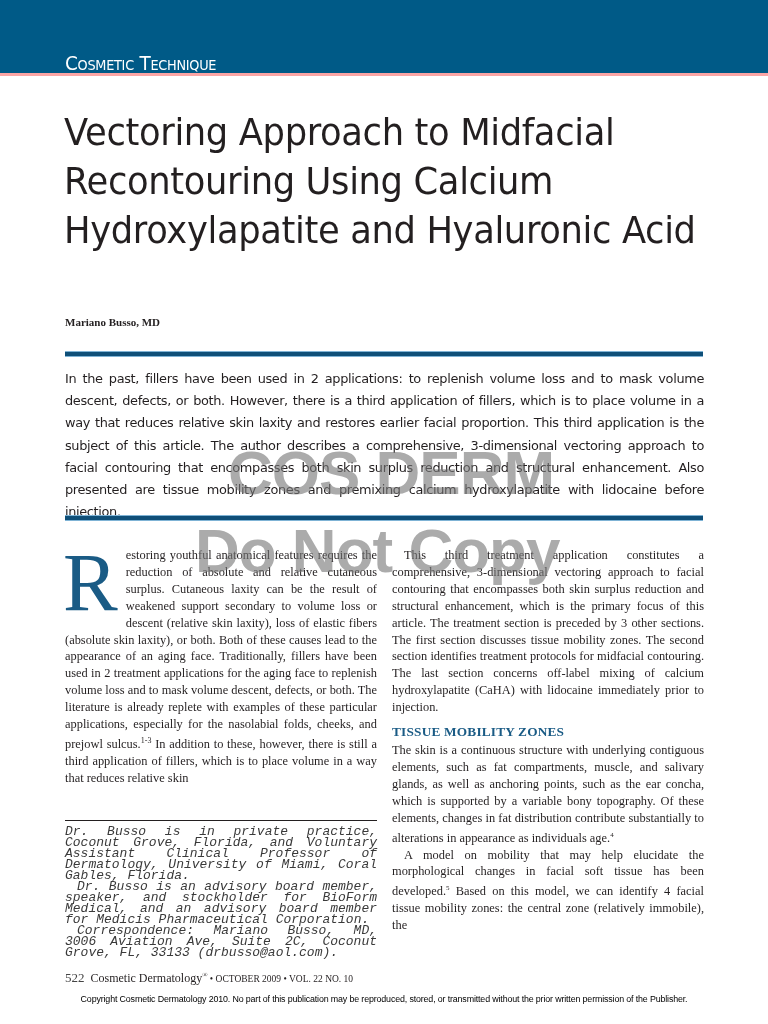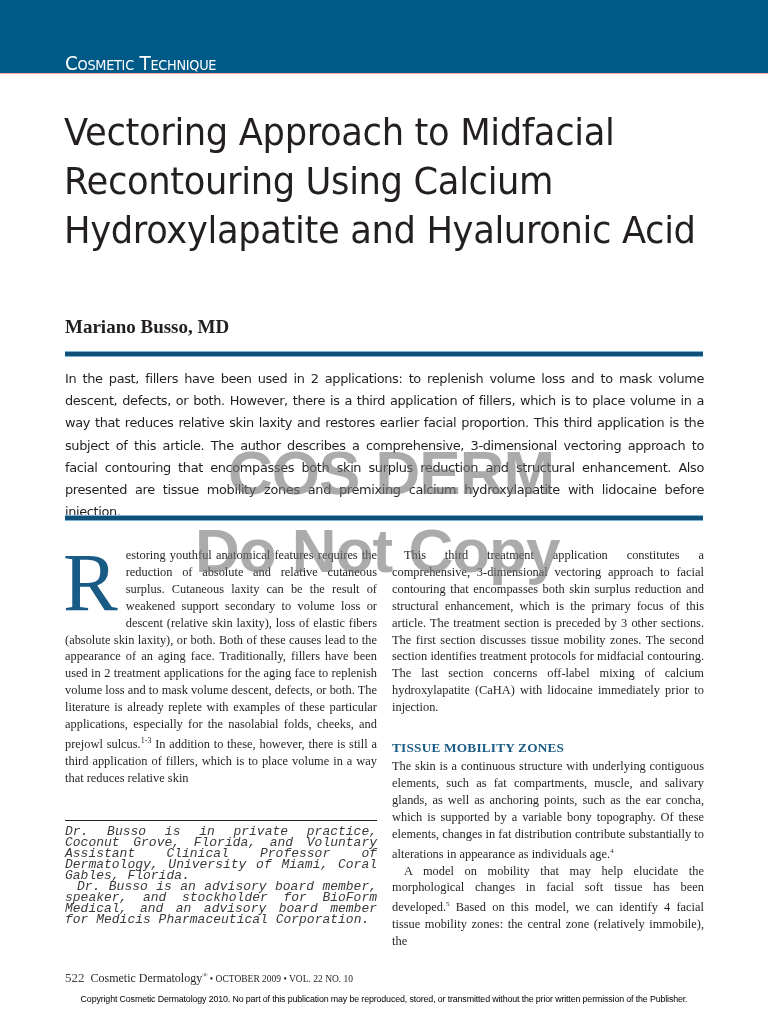--- a/index.html
+++ b/index.html
@@ -4,37 +4,37 @@
   <style>
     html, body { margin: 0; padding: 0; }
     body {
       width: 768px; height: 1024px; position: relative; overflow: hidden;
       background: #ffffff; color: #231f20;
       font-family: "Liberation Serif", serif;
     }
     .banner {
       position: absolute; left: 0; top: 0; width: 768px; height: 73px;
       background: #005a87;
-      border-bottom: 1px solid #fca5a5;
+      border-bottom: 3px solid #fca5a5;
     }
     .section-label {
       position: absolute; left: 65px; top: 52px;
       color: #ffffff; font-family: "DejaVu Sans", sans-serif;
       font-size: 20px; font-variant: small-caps; letter-spacing: -0.3px;
       line-height: 22px; transform: scaleX(0.92); transform-origin: left;
     }
     .title {
       position: absolute; left: 64px; top: 108px; width: 680px;
       font-family: "DejaVu Sans", sans-serif; font-size: 38px; line-height: 49px;
       color: #231f20; letter-spacing: -0.4px; margin: 0; font-weight: normal;
       transform: scaleX(0.93); transform-origin: left;
     }
     .author {
       position: absolute; left: 65px; top: 316px;
-      font-family: "Liberation Serif", serif; font-weight: bold; font-size: 19px;
+      font-family: "Liberation Serif", serif; font-weight: bold; font-size: 11px;
     }
     .rule {
       position: absolute; left: 65px; width: 638px; height: 4px;
       background: #0f4f78; border-top: 1px solid #7fb3d5; border-bottom: 1px solid #7fb3d5;
     }
     .abstract {
       position: absolute; left: 65px; top: 368px; width: 639px;
       font-family: "DejaVu Sans", sans-serif; font-size: 12.9px; line-height: 22.2px;
       text-align: justify; letter-spacing: -0.35px; color: #231f20;
     }
@@ -47,21 +47,21 @@
     .col p.indent { text-indent: 12px; }
     .col-left { left: 65px; top: 547px; width: 312px; }
     .col-right { left: 392px; top: 547px; width: 312px; }
     .dropcap {
       float: left; font-size: 82px; line-height: 64px; color: #1a5b85;
       margin: 4px 8px 0 -2px; font-family: "Liberation Serif", serif;
       height: 66px;
     }
     .section-heading {
       color: #1a5b85; font-weight: bold; font-size: 13.3px;
-      margin: 24px 0 1px 0; letter-spacing: 0.2px;
+      margin: 8px 0 1px 0; letter-spacing: 0.2px;
     }
     .footnote-rule {
       position: absolute; left: 65px; top: 820px; width: 312px; height: 1px; background: #231f20;
     }
     .footnotes {
       position: absolute; left: 65px; top: 826px; width: 312px;
       font-family: Liberation Mono, monospace; font-style: italic;
       font-size: 13px; line-height: 11px; text-align: justify; color: #3a3a3a;
     }
     .footnotes p { margin: 0; }
@@ -110,20 +110,21 @@
   <p class="indent">This third treatment application constitutes a comprehensive, 3-dimensional vectoring approach to facial contouring that encompasses both skin surplus reduction and structural enhancement, which is the primary focus of this article. The treatment section is preceded by 3 other sections. The first section discusses tissue mobility zones. The second section identifies treatment protocols for midfacial contouring. The last section concerns off-label mixing of calcium hydroxylapatite (CaHA) with lidocaine immediately prior to injection.</p>
   <div class="section-heading">TISSUE MOBILITY ZONES</div>
   <p><span>The skin is a continuous structure with underlying contiguous elements, such as fat compartments, muscle, and salivary glands, as well as anchoring points, such as the ear concha, which is supported by a variable bony topography. Of these elements, changes in fat distribution contribute substantially to alterations in appearance as individuals age.</span><sup style="font-size:7px;">4</sup></p>
   <p class="indent"><span>A model on mobility that may help elucidate the morphological changes in facial soft tissue has been developed.</span><sup style="font-size:7px;">5</sup><span> Based on this model, we can identify 4 facial tissue mobility zones: the central zone (relatively immobile), the</span></p>
 </div>
 
 <div class="footnote-rule"></div>
 <div class="footnotes">
   <p>Dr. Busso is in private practice, Coconut Grove, Florida, and Voluntary Assistant Clinical Professor of Dermatology, University of Miami, Coral Gables, Florida.</p>
   <p class="indent">Dr. Busso is an advisory board member, speaker, and stockholder for BioForm Medical, and an advisory board member for Medicis Pharmaceutical Corporation.</p>
+  <p class="indent">Correspondence: Mariano Busso, MD, 3006 Aviation Ave, Suite 2C, Coconut Grove, FL, 33133 (drbusso@aol.com).</p>
 </div>
 
 <div class="folio">
   <span class="pg">522</span><span>Cosmetic Dermatology</span><sup style="font-size:7px;">®</sup><span class="small"> • OCTOBER 2009 • VOL. 22 NO. 10</span>
 </div>
 
 <div class="copyright">Copyright Cosmetic Dermatology 2010. No part of this publication may be reproduced, stored, or transmitted without the prior written permission of the Publisher.</div>
 
 <div class="watermark wm1">COS DERM</div>
 <div class="watermark wm2">Do Not Copy</div>

